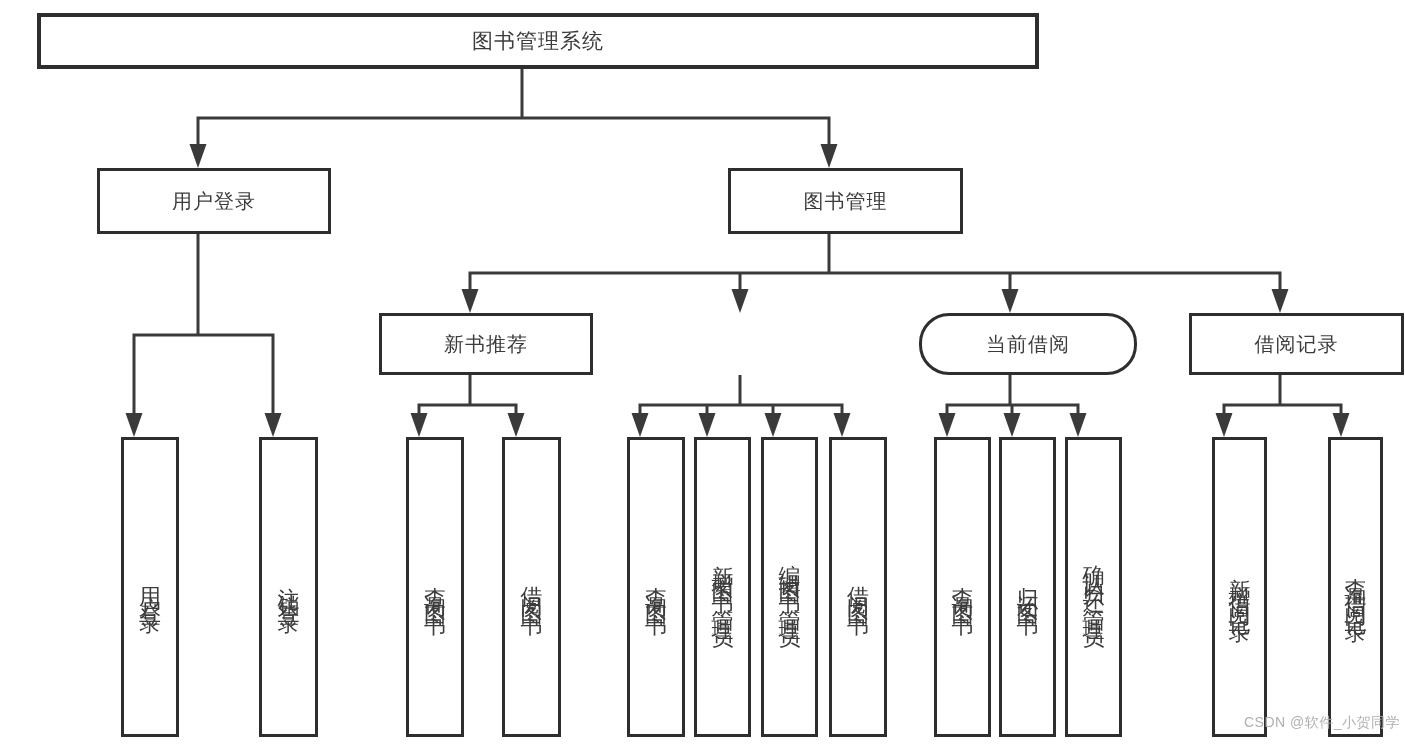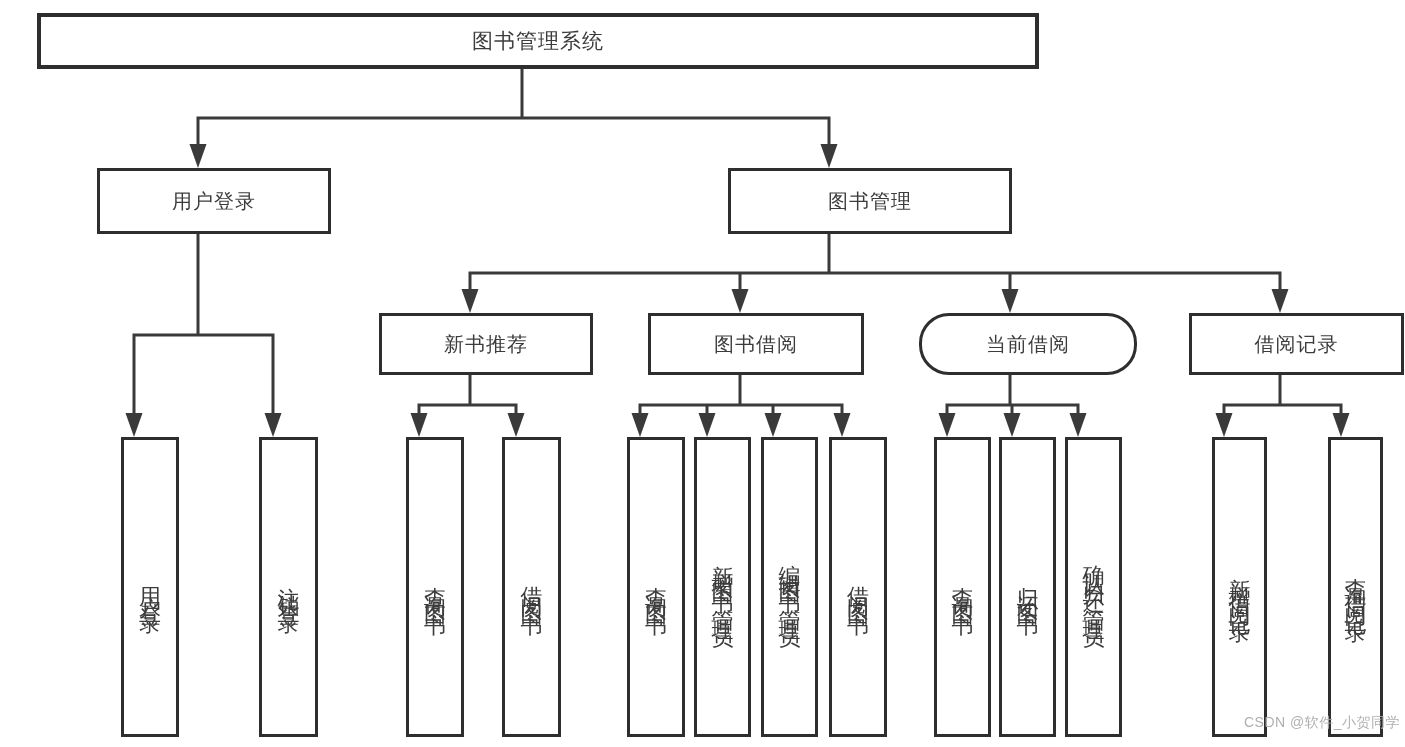--- a/index.html
+++ b/index.html
@@ -87,28 +87,25 @@
       <polygon points="1215.5,413 1232.5,413 1224,437" fill="#3a3a3a"></polygon>
       <polygon points="1332.5,413 1349.5,413 1341,437" fill="#3a3a3a"></polygon>
     </svg>
   <div id="nodes">
       <div class="node horizontal root" style="left: 21px; top: 13px; width: 1002px; height: 56px;">
         <span>图书管理系统</span>
       </div>
       <div class="node horizontal" style="left: 81px; top: 168px; width: 234px; height: 66px;">
         <span>用户登录</span>
       </div>
-      <div class="node horizontal" style="left: 712px; top: 168px; width: 284px; height: 66px;">
+      <div class="node horizontal" style="left: 712px; top: 168px; width: 235px; height: 66px;">
         <span>图书管理</span>
       </div>
       <div class="node horizontal" style="left: 363px; top: 313px; width: 214px; height: 62px;">
         <span>新书推荐</span>
-      </div>
-      <div class="node horizontal" style="left: 632px; top: 313px; width: 216px; height: 62px;">
-        <span>图书借阅</span>
       </div>
       <div class="node horizontal" style="left: 903px; top: 313px; width: 218px; height: 62px; border-radius: 30px;">
         <span>当前借阅</span>
       </div>
       <div class="node horizontal" style="left: 1173px; top: 313px; width: 215px; height: 62px;">
         <span>借阅记录</span>
       </div>
       <div class="node vertical" style="left: 105px; top: 437px; width: 58px; height: 300px;">
         <span>用户登录</span>
       </div>

